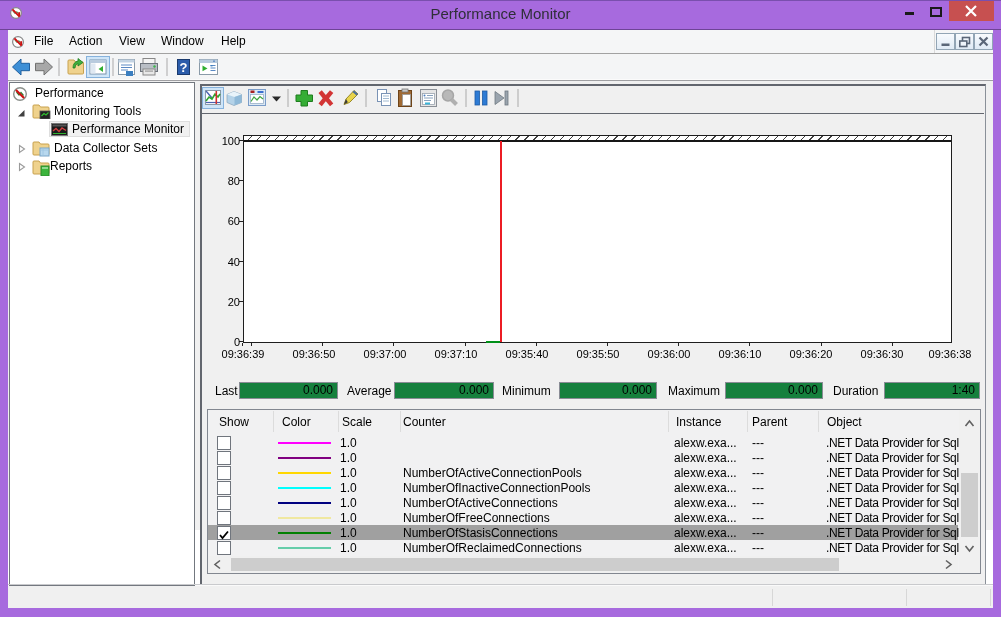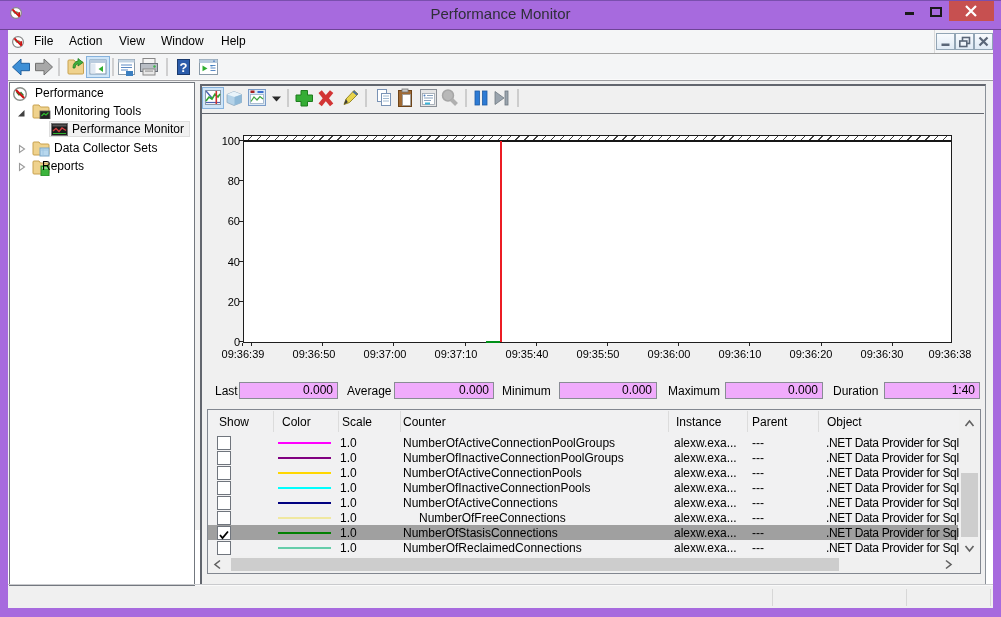--- a/index.html
+++ b/index.html
@@ -4,21 +4,21 @@
 <style>
   html,body{margin:0;padding:0;}
   body{width:1001px;height:617px;overflow:hidden;font-family:"Liberation Sans",sans-serif;}
   .abs{position:absolute;}
   #win{position:relative;width:1001px;height:530px;background:#f0f0f0;}
   .purple{background:#a76ade;}
   .txt{position:absolute;white-space:nowrap;color:#000;}
   .yl{width:38px;text-align:right;font-size:11px;left:202px;line-height:13px;}
   .xl{width:52px;text-align:center;font-size:11px;top:348px;}
   .sl{top:384px;font-size:12px;}
-  .sbox{top:382px;height:17px;background:#f0abfc;border:1px solid #898c95;box-sizing:border-box;font-size:12px;text-align:right;line-height:15px;padding-right:4px;}
+  .sbox{top:382px;height:17px;background:#15803d;border:1px solid #898c95;box-sizing:border-box;font-size:12px;text-align:right;line-height:15px;padding-right:4px;}
   .mdibtn{width:17px;height:15px;border:1px solid #92a5b5;background:linear-gradient(#f8fbfe,#dfeaf5);box-sizing:content-box;}
   .hdrtxt{position:absolute;top:415px;font-size:12px;white-space:nowrap;}
   .hdiv{position:absolute;top:411px;width:1px;height:21px;background:#dcdcdc;}
   .row{position:absolute;left:208px;width:750px;height:15px;}
   .cb{position:absolute;left:9px;top:1px;width:12px;height:12px;background:#fff;border:1px solid #70757d;box-sizing:content-box;}
   .cline{position:absolute;left:70px;top:7px;width:53px;height:2px;}
   .rtxt{position:absolute;top:1px;font-size:12px;white-space:nowrap;}
 </style>
 </head>
 <body>
@@ -151,21 +151,21 @@
   </svg>
   <div class="txt" style="left:54px;top:142px;font-size:12px;line-height:13px;">Data Collector Sets</div>
   <svg class="abs" style="left:18px;top:162px;" width="8" height="10">
       <path d="M1.5 1.5 L6.5 5 L1.5 8.5 Z" fill="none" stroke="#9a9a9a" stroke-width="1.1"></path>
     </svg>
   <svg class="abs" style="left:32px;top:159px;" width="20" height="17" viewBox="0 0 20 17">
     <path d="M1 3 Q1 2 2 2 L7 2 L8.5 4 L16 4 Q17 4 17 5 L17 14 Q17 15 16 15 L2 15 Q1 15 1 14 Z" fill="#efd28d" stroke="#c8a14e" stroke-width="1"></path>
     <rect x="9" y="7" width="8" height="10" fill="#3cb43c" stroke="#2a8a2a" stroke-width="1"></rect>
     <rect x="10" y="8" width="6" height="2" fill="#8fd98f"></rect>
   </svg>
-  <div class="txt" style="left:42px;top:160px;font-size:12px;line-height:13px;">Reports</div>
+  <div class="txt" style="left:50px;top:160px;font-size:12px;line-height:13px;">Reports</div>
 
   <div class="abs" style="left:200px;top:84px;width:786px;height:500px;background:#f0f0f0;border-top:2px solid #62666e;border-left:2px solid #62666e;border-right:1px solid #8a9098;box-sizing:border-box;"></div>
   <div class="abs" style="left:202px;top:113px;width:782px;height:1px;background:#62666e;"></div>
   <div id="childtb" class="abs" style="left:201px;top:85px;width:784px;height:28px;">
     <svg width="784" height="28" viewBox="0 0 784 28">
 
       <rect x="1.5" y="2.5" width="21" height="21" fill="#cfe5f8" stroke="#86b2dc" stroke-width="1"></rect>
       <rect x="4.5" y="5.5" width="15" height="14" fill="#fff" stroke="#8a9aa8" stroke-width="1"></rect>
       <path d="M5 6 L11 13" stroke="#4a62b0" stroke-width="1.4" fill="none"></path>
       <path d="M5 17.5 L19 17.5" stroke="#4a62b0" stroke-width="1.2" fill="none"></path>
@@ -291,30 +291,28 @@
   <div class="hdiv" style="left:338px;"></div>
   <div class="hdiv" style="left:400px;"></div>
   <div class="hdiv" style="left:668px;"></div>
   <div class="hdiv" style="left:747px;"></div>
   <div class="hdiv" style="left:818px;"></div>
 
   <div class="row" style="top:435px;">
       <div class="cb"></div>
       <div class="cline" style="background:#ff00ff;"></div>
       <div class="rtxt" style="left:132px;">1.0</div>
-      <div class="rtxt" style="left:195px;">NumberOfActiveConnectionPoolGroups</div>
       <div class="rtxt" style="left:466px;">alexw.exa...</div>
       <div class="rtxt" style="left:544px;">---</div>
       <div class="rtxt" style="left:618px;letter-spacing:-0.35px;">.NET Data Provider for Sql</div>
     </div>
   <div class="row" style="top:450px;">
       <div class="cb"></div>
       <div class="cline" style="background:#800080;"></div>
       <div class="rtxt" style="left:132px;">1.0</div>
-      <div class="rtxt" style="left:195px;">NumberOfInactiveConnectionPoolGroups</div>
       <div class="rtxt" style="left:466px;">alexw.exa...</div>
       <div class="rtxt" style="left:544px;">---</div>
       <div class="rtxt" style="left:618px;letter-spacing:-0.35px;">.NET Data Provider for Sql</div>
     </div>
   <div class="row" style="top:465px;">
       <div class="cb"></div>
       <div class="cline" style="background:#ffd700;"></div>
       <div class="rtxt" style="left:132px;">1.0</div>
       <div class="rtxt" style="left:195px;">NumberOfActiveConnectionPools</div>
       <div class="rtxt" style="left:466px;">alexw.exa...</div>
@@ -336,21 +334,21 @@
       <div class="rtxt" style="left:132px;">1.0</div>
       <div class="rtxt" style="left:195px;">NumberOfActiveConnections</div>
       <div class="rtxt" style="left:466px;">alexw.exa...</div>
       <div class="rtxt" style="left:544px;">---</div>
       <div class="rtxt" style="left:618px;letter-spacing:-0.35px;">.NET Data Provider for Sql</div>
     </div>
   <div class="row" style="top:510px;">
       <div class="cb"></div>
       <div class="cline" style="background:#f0e8a0;"></div>
       <div class="rtxt" style="left:132px;">1.0</div>
-      <div class="rtxt" style="left:211px;">NumberOfFreeConnections</div>
+      <div class="rtxt" style="left:195px;">NumberOfFreeConnections</div>
       <div class="rtxt" style="left:466px;">alexw.exa...</div>
       <div class="rtxt" style="left:544px;">---</div>
       <div class="rtxt" style="left:618px;letter-spacing:-0.35px;">.NET Data Provider for Sql</div>
     </div>
   <div class="row" style="top:525px;background:#a0a0a0;">
       <div class="cb"><svg width="12" height="12">
           <path d="M2 6 L4.5 9 L10 2.5" stroke="#000" stroke-width="1.8" fill="none"></path>
         </svg></div>
       <div class="cline" style="background:#008000;"></div>
       <div class="rtxt" style="left:132px;">1.0</div>

